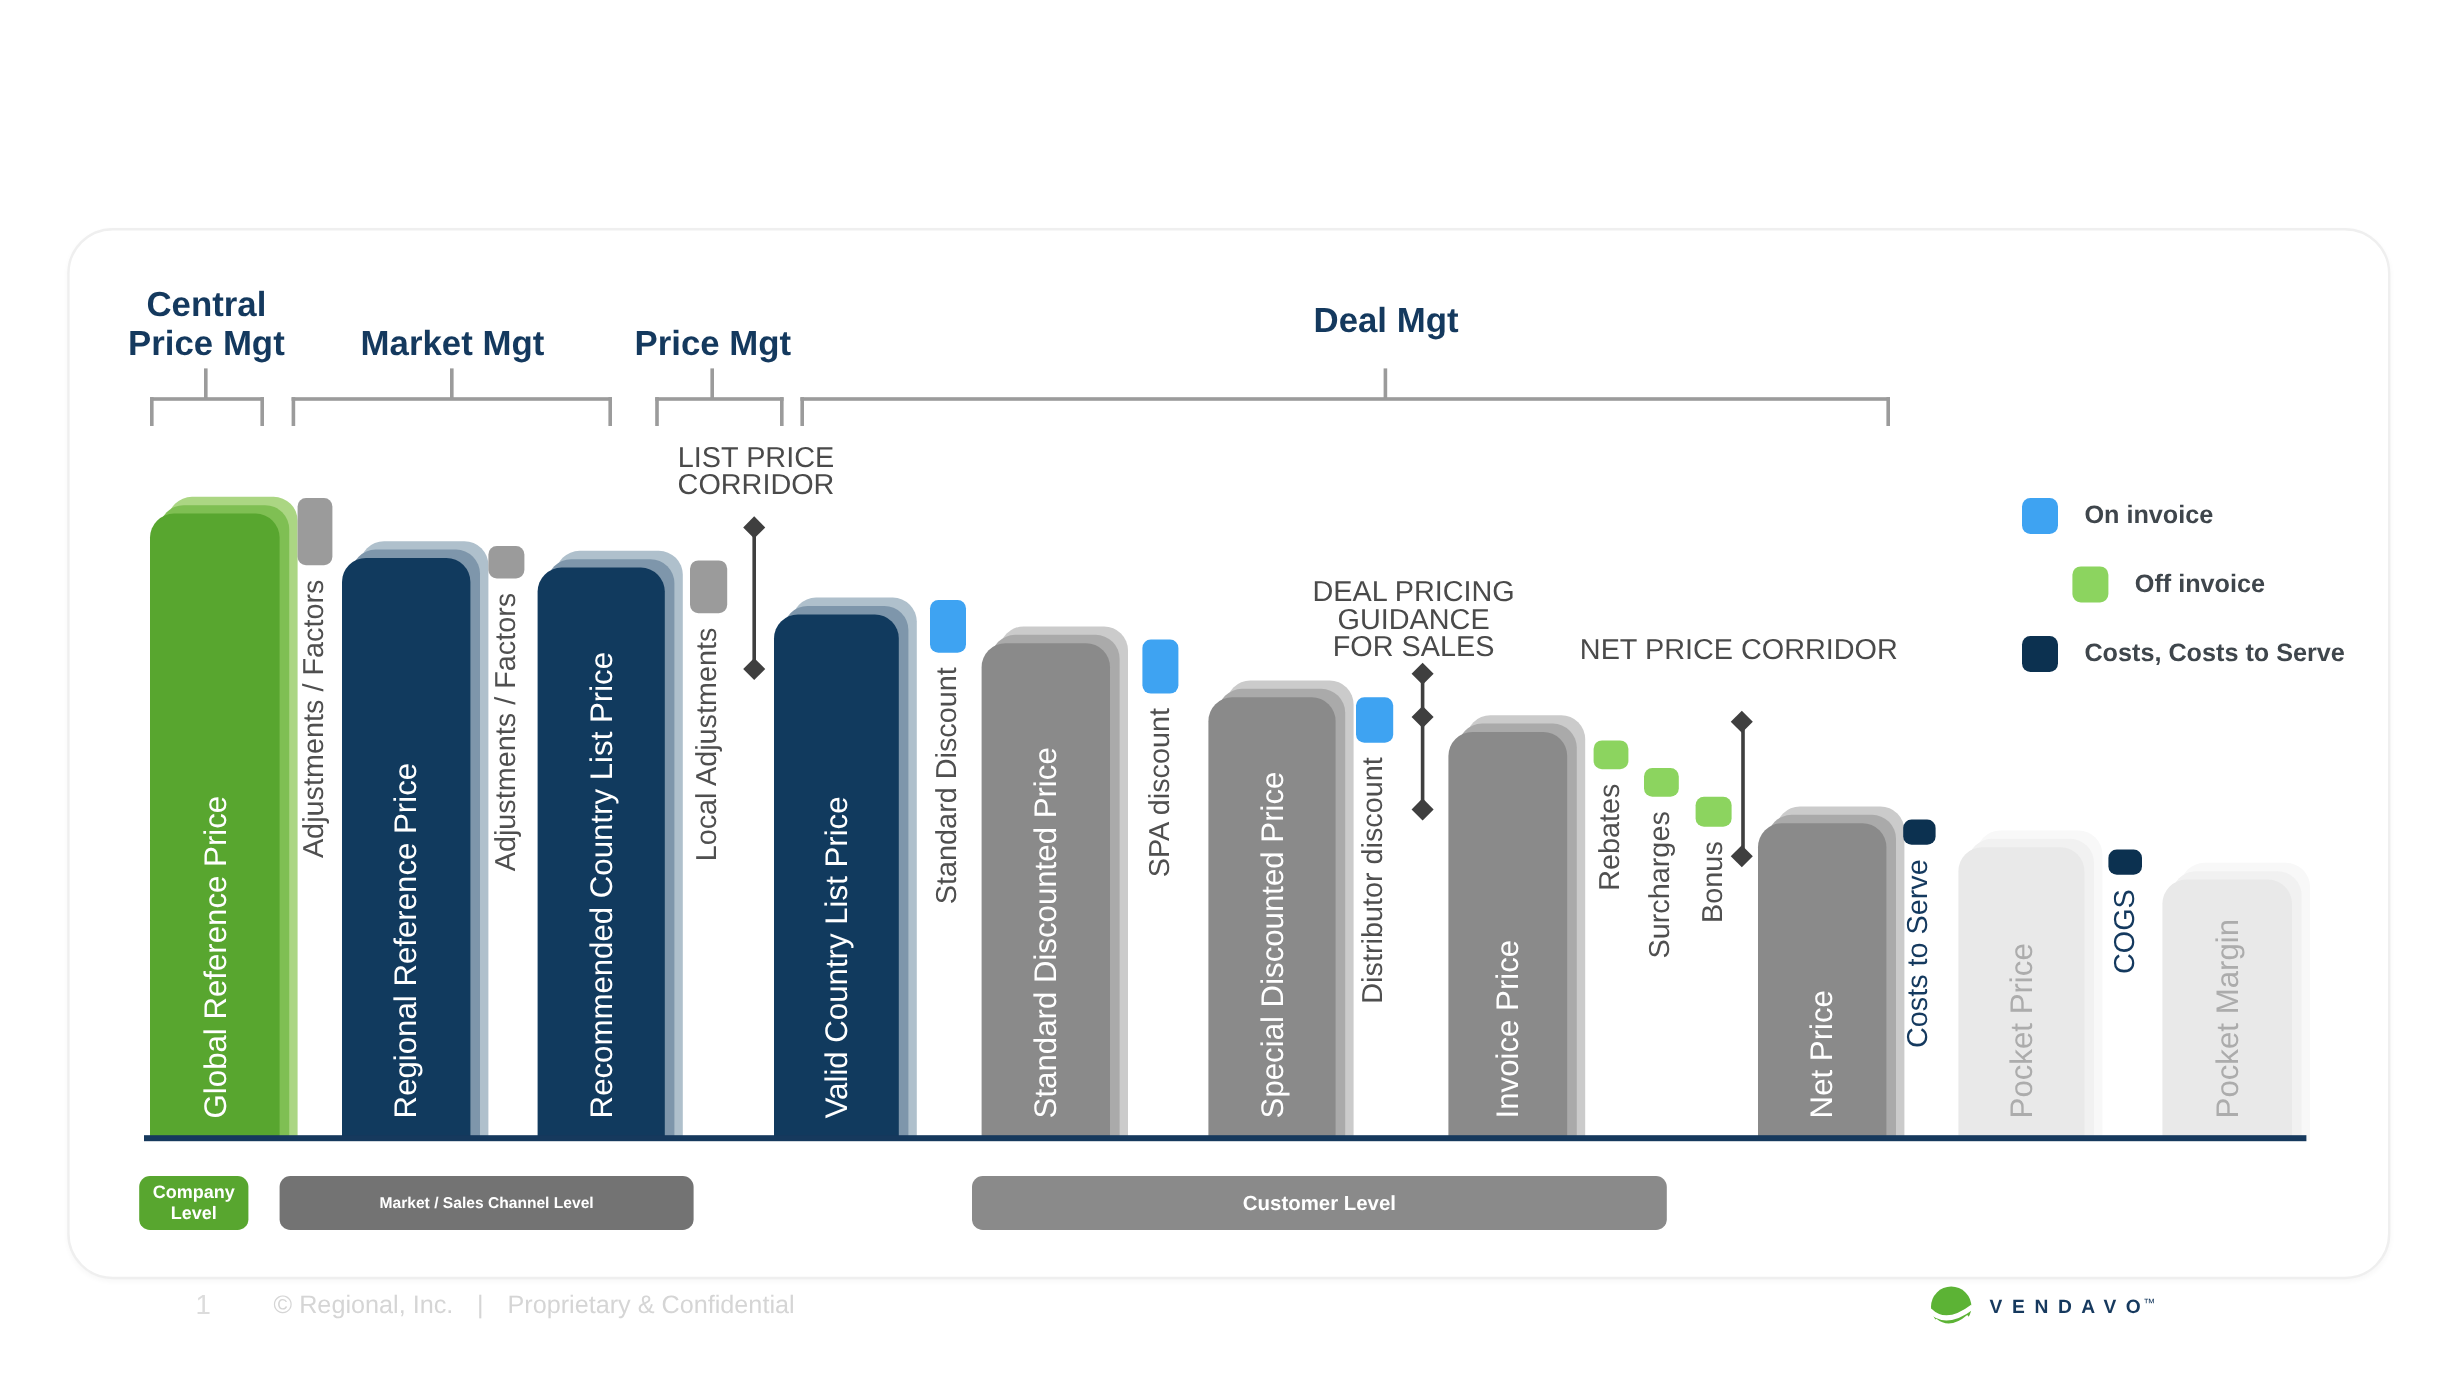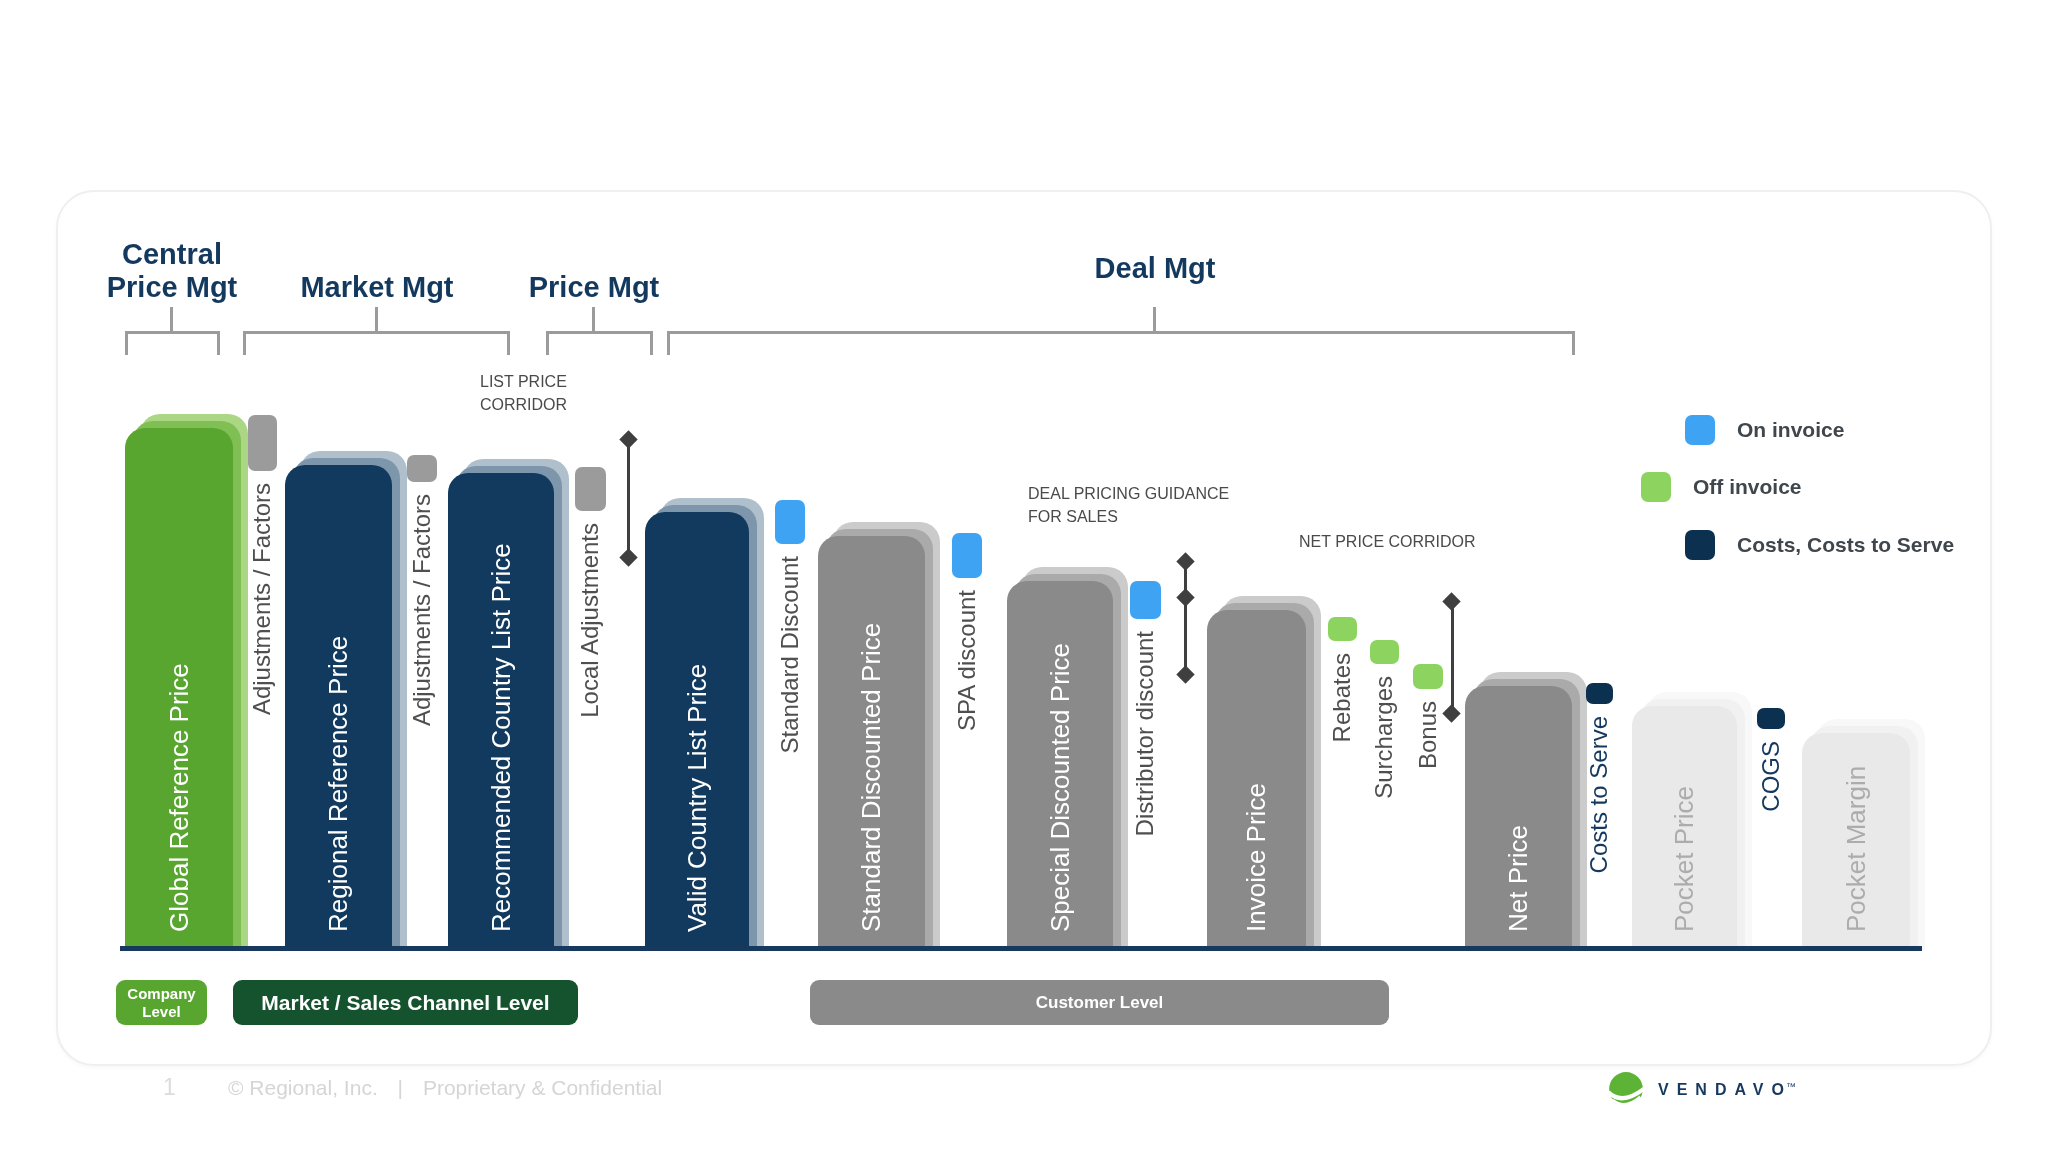--- a/index.html
+++ b/index.html
@@ -30,21 +30,21 @@
 
   
   .marker { position:absolute; border-radius:7px; }
   .mk-gray { background:#9B9B9B; } .mk-blue { background:#3EA3F2; }
   .mk-green{ background:#8CD45F; } .mk-navy { background:#0C3150; }
   .vlabel { position:absolute; transform-origin:0 0; transform:rotate(-90deg) translateX(-100%);
             white-space:nowrap; font-size:24px; line-height:26px; color:#4F4F4F; }
   .lbl-navy { color:#14395E; }
 
   
-  .ann { position:absolute; width:300px; font-size:16px; line-height:23px; color:#4A4A4A; }
+  .ann { position:absolute; width:300px; text-align:center; font-size:24px; line-height:23px; color:#4A4A4A; }
   .cline { position:absolute; width:3px; background:#3F3F3F; }
   .diamond { position:absolute; width:13px; height:13px; background:#3F3F3F; transform:rotate(45deg); }
 
   
   .legend-row { position:absolute; display:flex; align-items:center; gap:22px;justify-content:flex-end; }
   .swatch { width:30px; height:30px; border-radius:7px; }
   .legend-label { font-size:21px; font-weight:bold; color:#3F464C; }
 
   
   .baseline { position:absolute; left:120px; top:946px; width:1802px; height:5px; background:#16395D; }
@@ -219,35 +219,35 @@
     </div>
     <div class="cline" style="left:1451px; top:602px; height:118px;"></div>
     <div class="diamond" style="left:1445px; top:595px;"></div>
     <div class="diamond" style="left:1445px; top:707px;"></div>
   </div>
 
   <div class="legend-row" style="left:1685px; top:415px;">
     <div class="swatch" style="background:#3EA3F2;"></div>
     <div class="legend-label">On invoice</div>
   </div>
-  <div class="legend-row" style="left:1599px; top:472px;padding-left:42px;">
+  <div class="legend-row" style="left:1685px; top:472px;padding-left:42px;">
     <div class="swatch" style="background:#8CD45F;"></div>
     <div class="legend-label">Off invoice</div>
   </div>
   <div class="legend-row" style="left:1685px; top:530px;">
     <div class="swatch" style="background:#0C3150;"></div>
     <div class="legend-label">Costs, Costs to Serve</div>
   </div>
 
   <div class="baseline"></div>
 
   <div class="pill" style="left:116px; width:91px; background:#58A62F; font-size:15px; line-height:18px; padding:0 8px; box-sizing:border-box;">
     <span>Company Level</span>
   </div>
-  <div class="pill" style="left:233px; width:345px; background:#14532d; font-size:21px;">
+  <div class="pill" style="left:233px; width:345px; background:#737373; font-size:13px;">
     <span>Market / Sales Channel Level</span>
   </div>
   <div class="pill" style="left:810px; width:579px; background:#8A8A8A; font-size:17px;">
     <span>Customer Level</span>
   </div>
 
   <div class="pagenum">1</div>
   <div class="footer">
     <span>© Regional, Inc.</span>
     <span>|</span>

